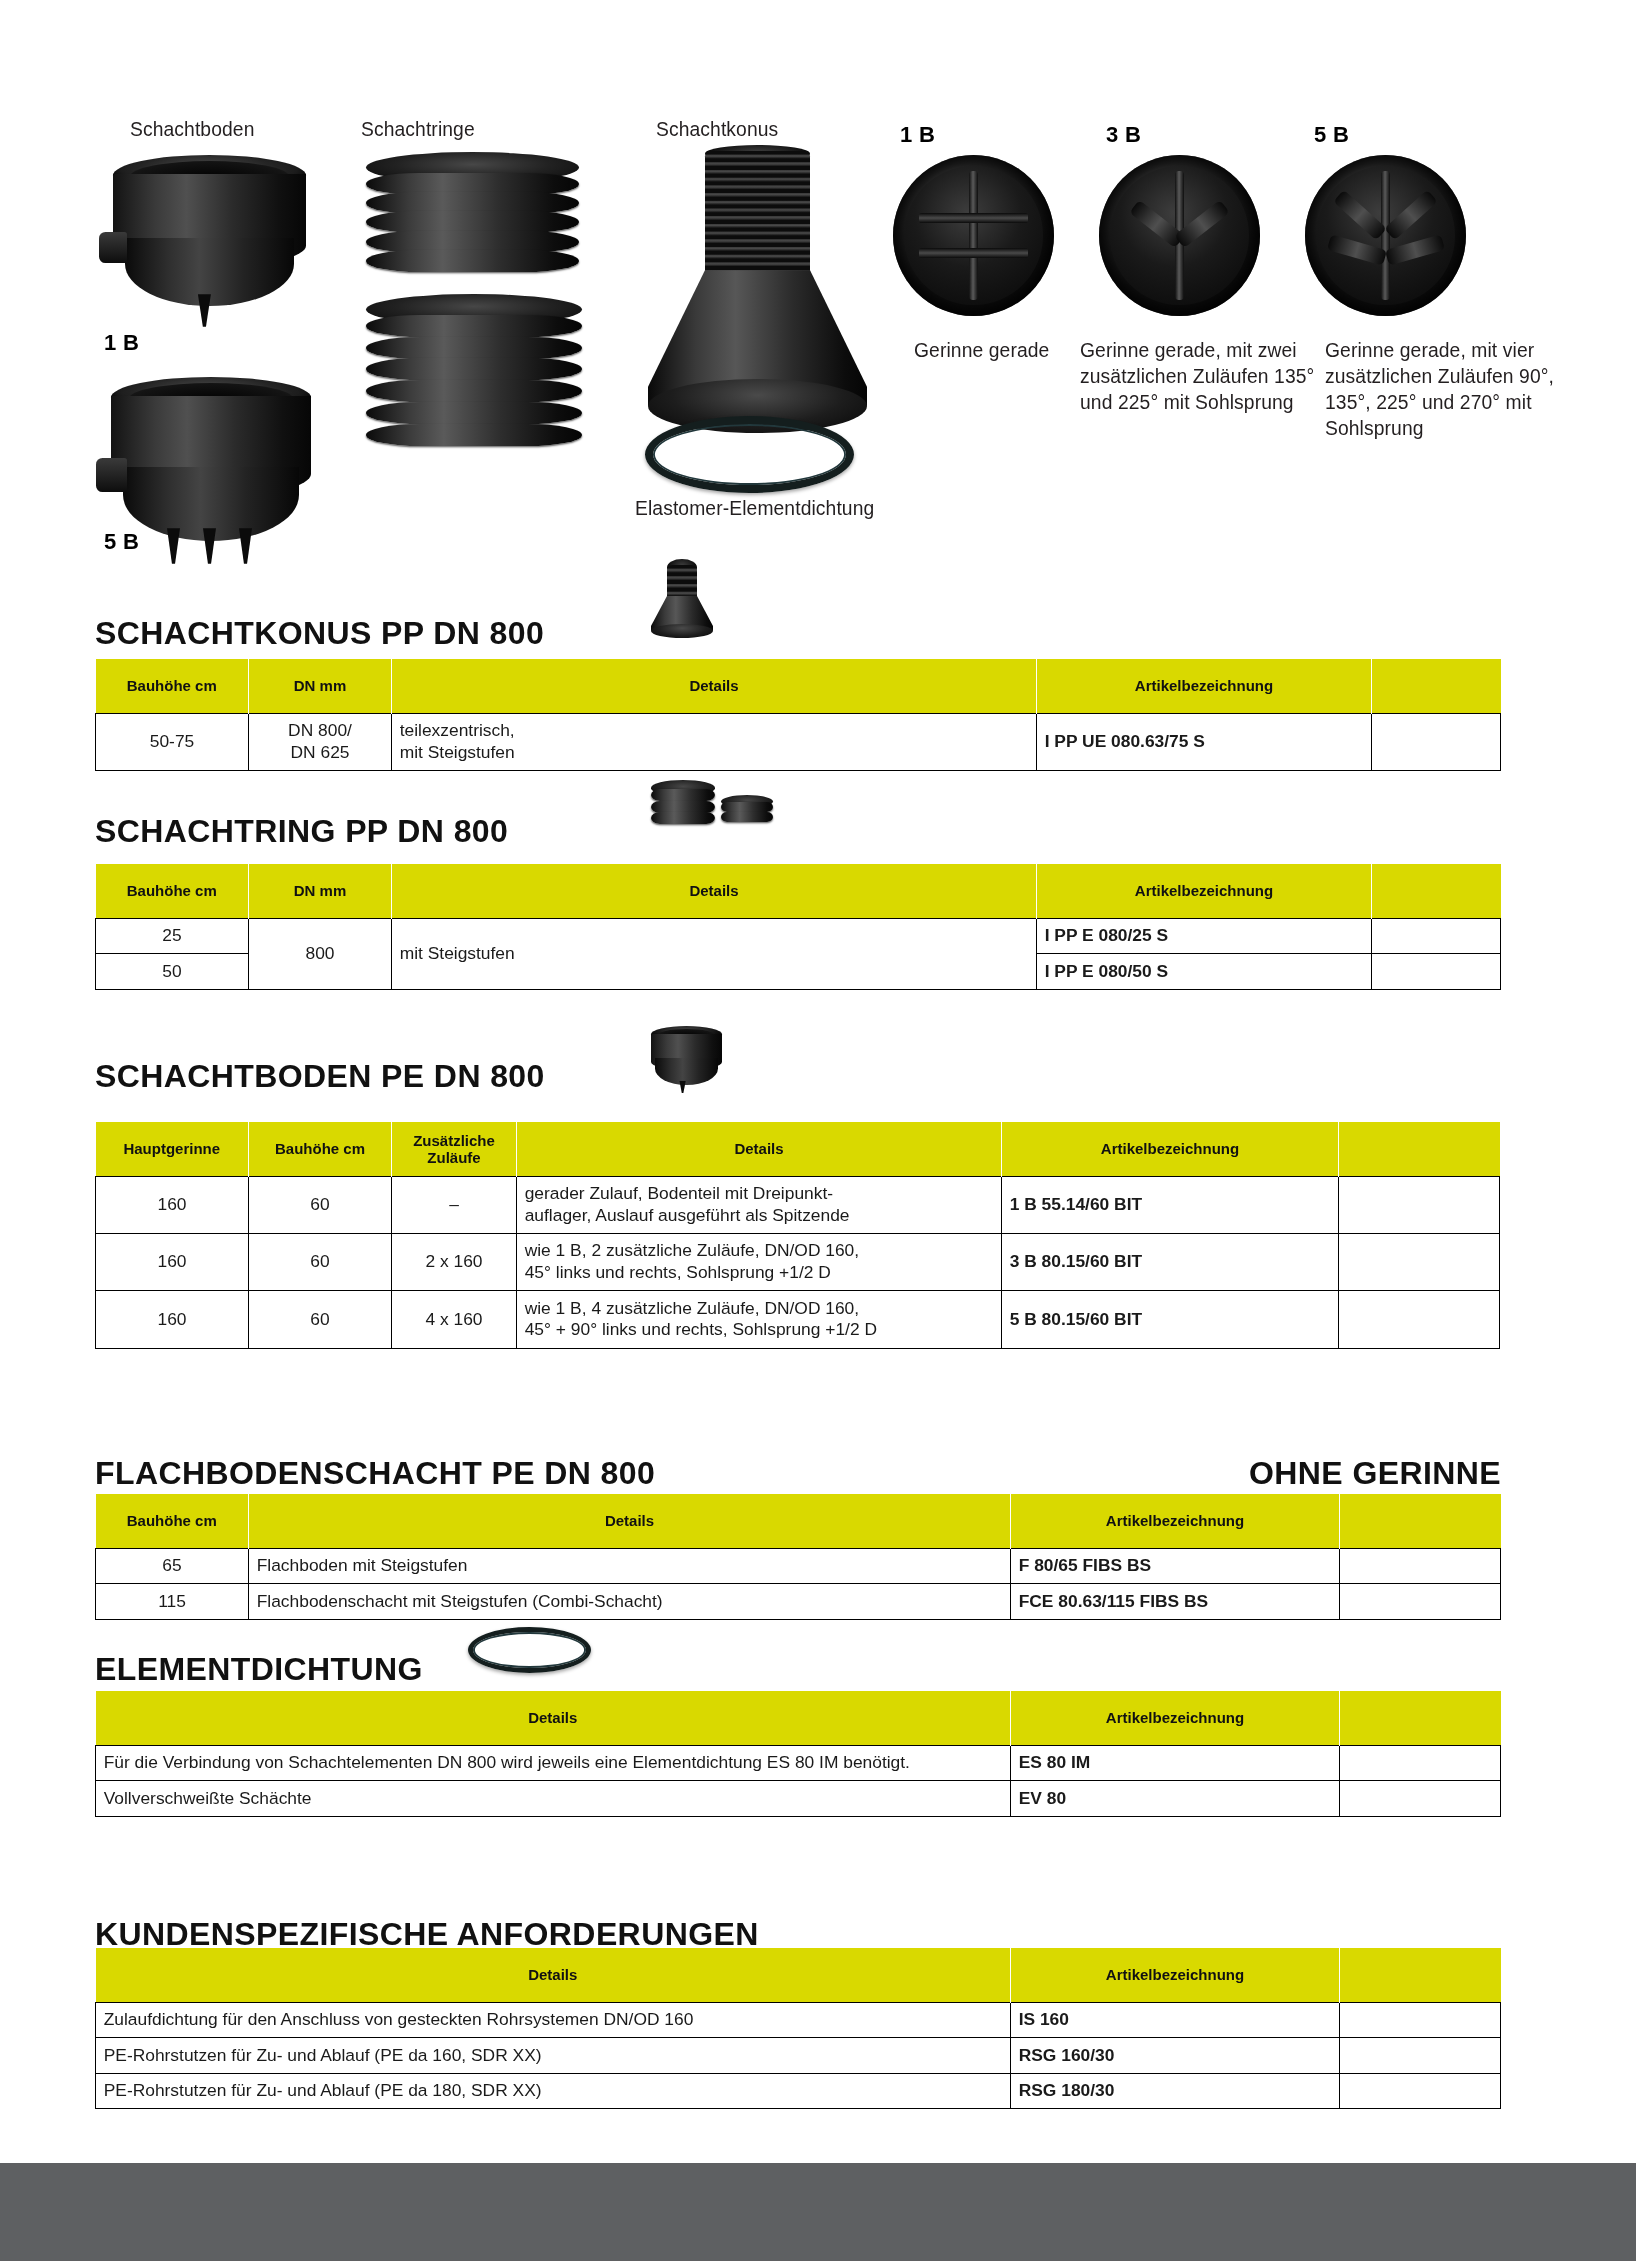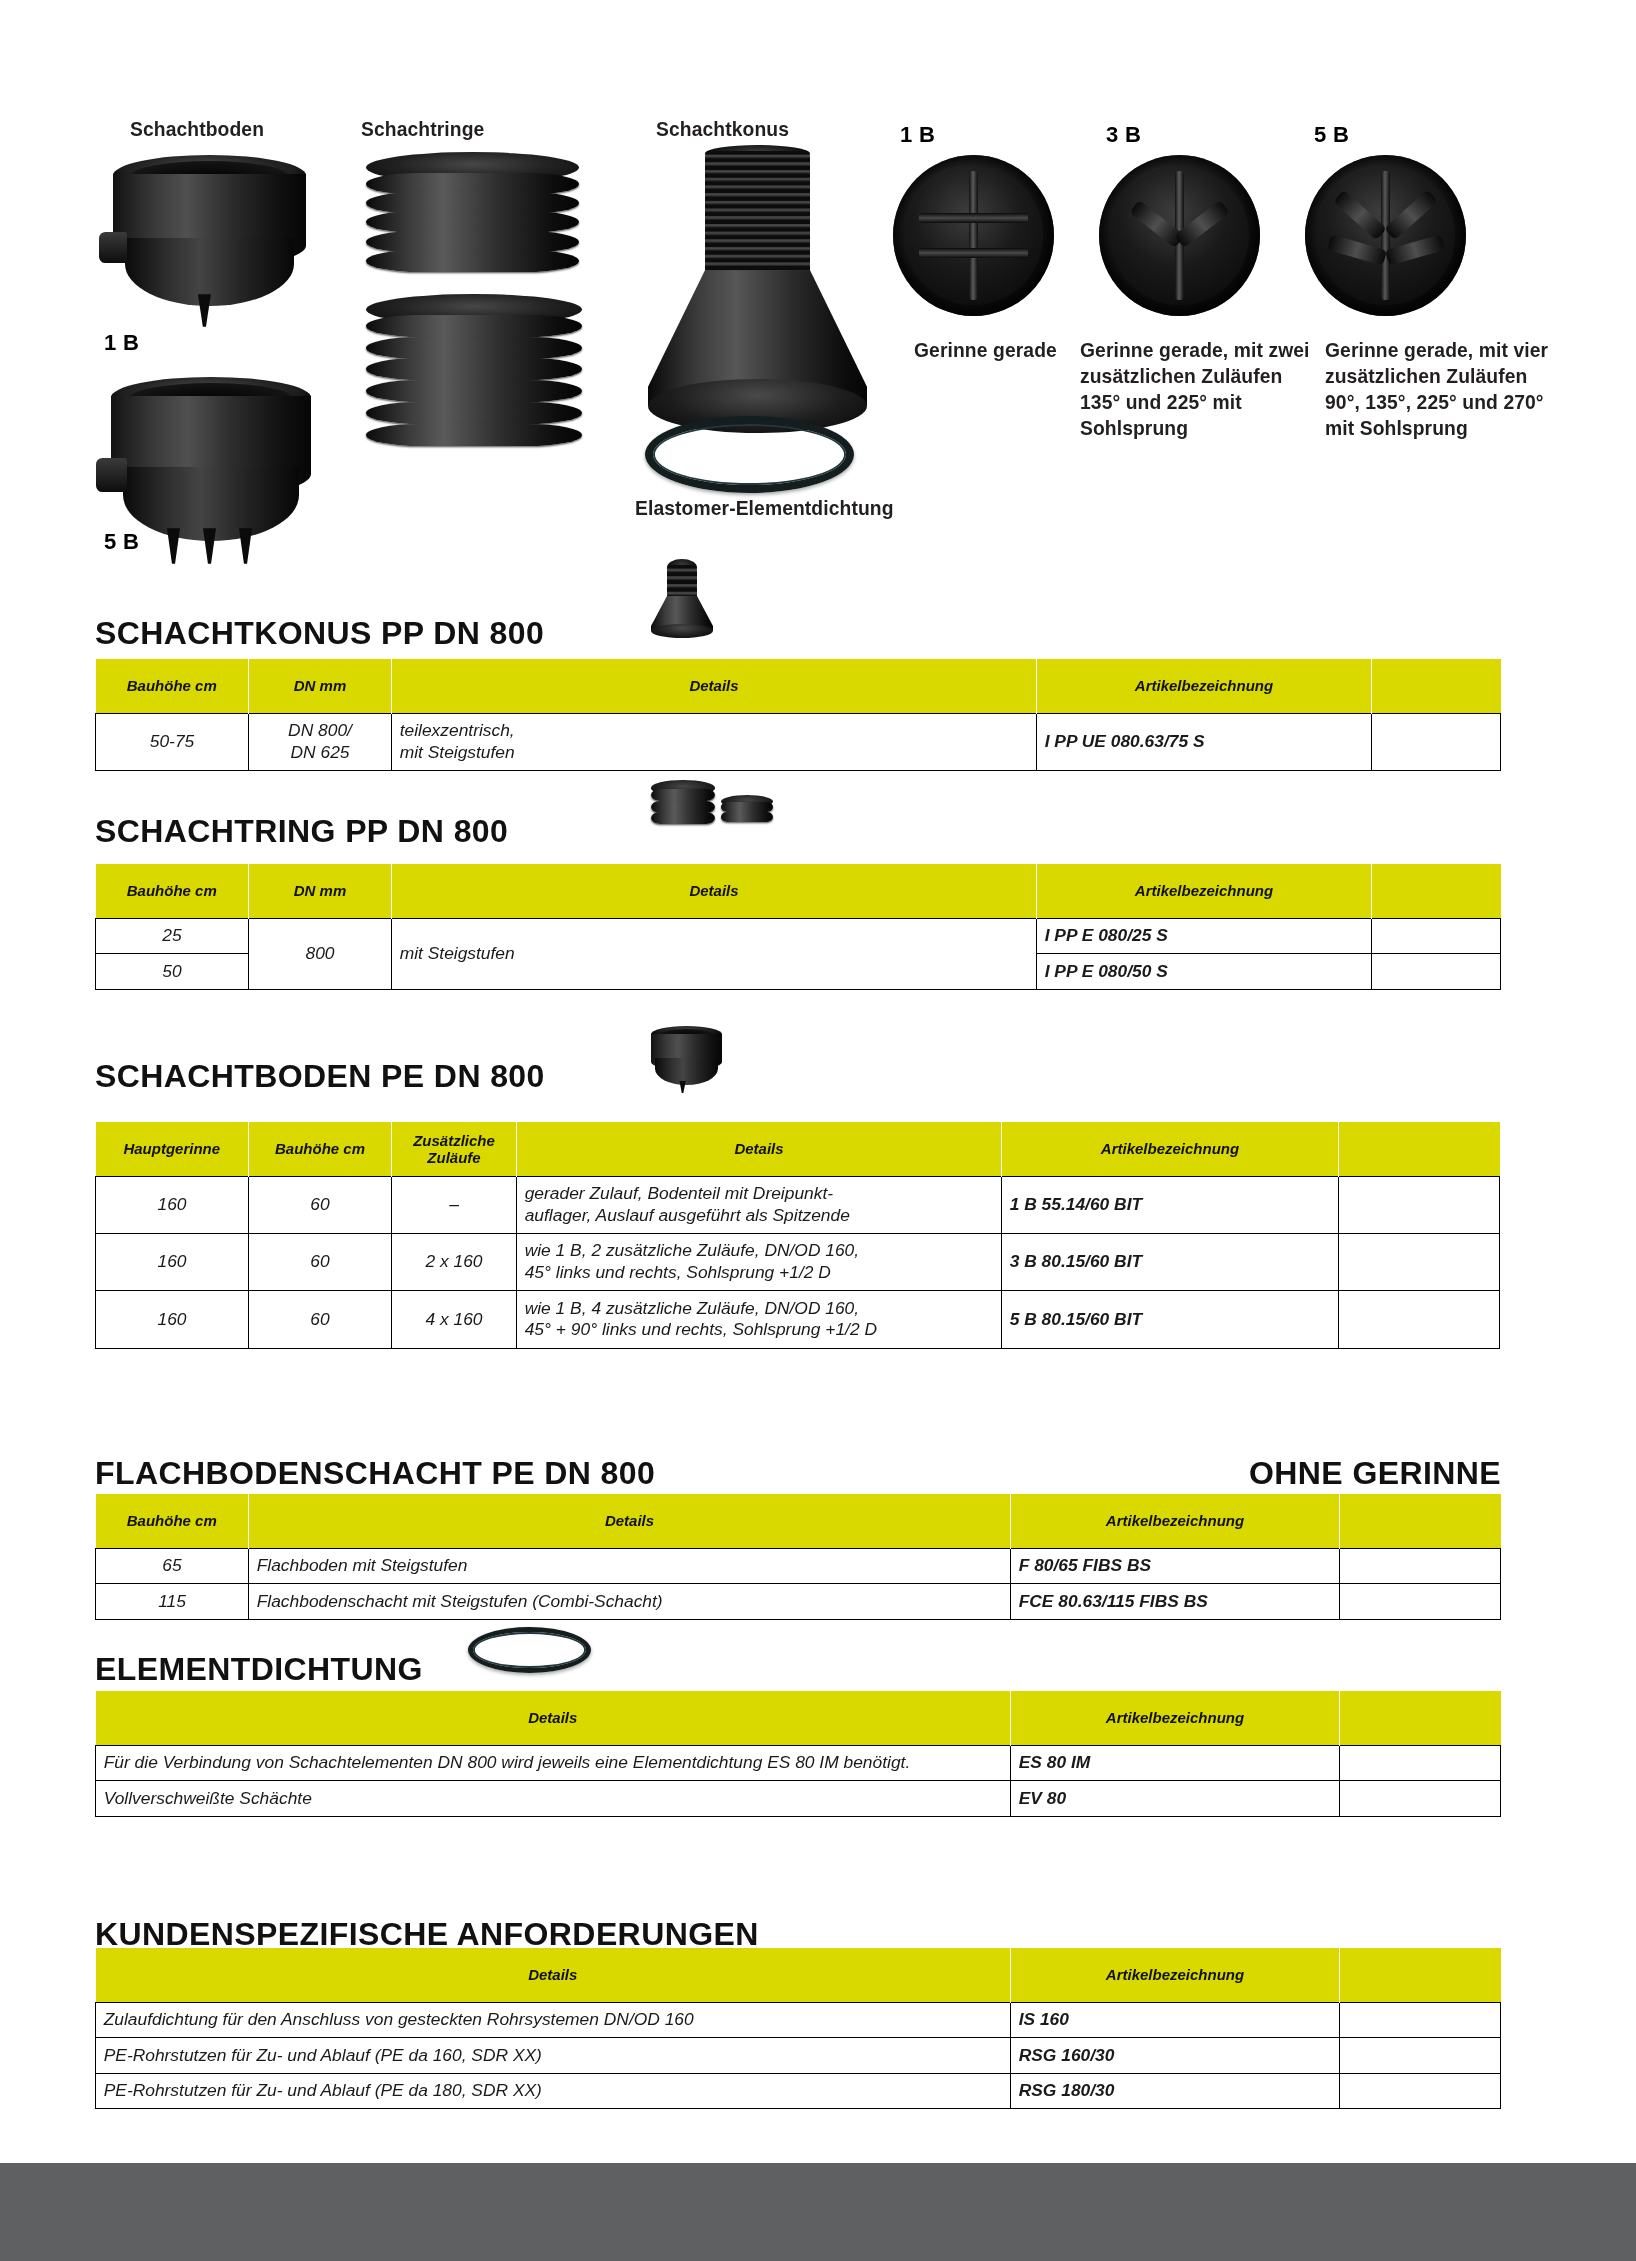--- a/index.html
+++ b/index.html
@@ -13,21 +13,21 @@
     color:#1a1a1a;
   }
   .page{position:absolute;inset:0;}
 
   
   .hero{position:absolute;left:0;top:0;width:1637px;height:580px;}
   .hero-cap{
     position:absolute;
     font-family:"Liberation Sans", sans-serif;
     font-size:19.3px;
-    font-weight:700;
+    font-weight:400;
     color:#231f20;
     letter-spacing:0.1px;
     line-height:1.35;
   }
   .hero-badge{
     position:absolute;
     font-family:"Liberation Sans", sans-serif;
     font-weight:700;
     font-size:22px;
     color:#000;
@@ -135,21 +135,20 @@
 
   
   .head-icon{position:absolute;}
 
   
   table.cat{
     position:absolute;
     border-collapse:collapse;
     table-layout:fixed;
     font-family:"Liberation Sans", sans-serif;
-    font-style:italic;
   }
   table.cat th{
     background:#d9d900;
     color:#111;
     font-size:15px;
     font-weight:700;
     text-align:center;
     vertical-align:middle;
     padding:6.4px 7.7px;
     border:0;

